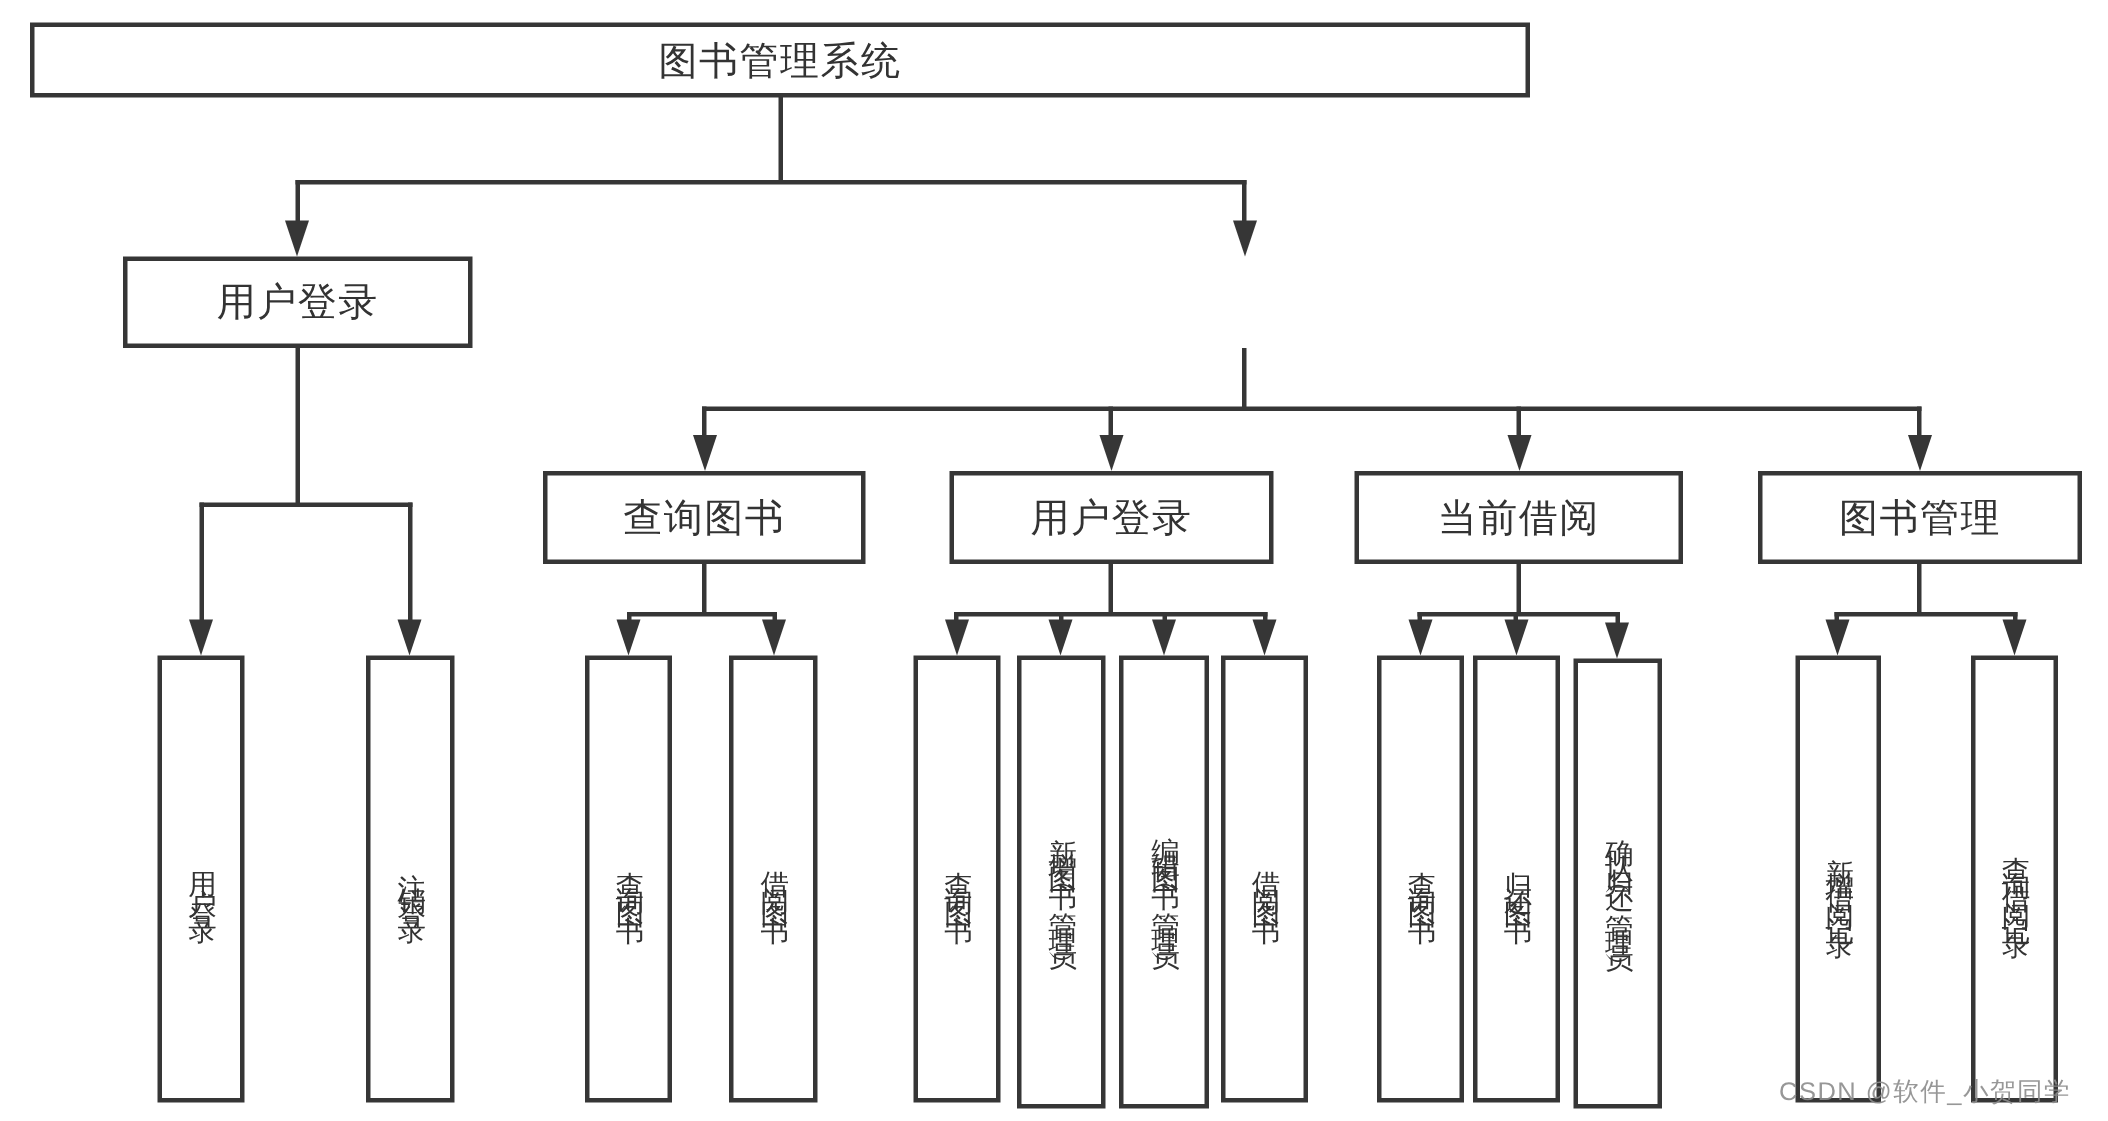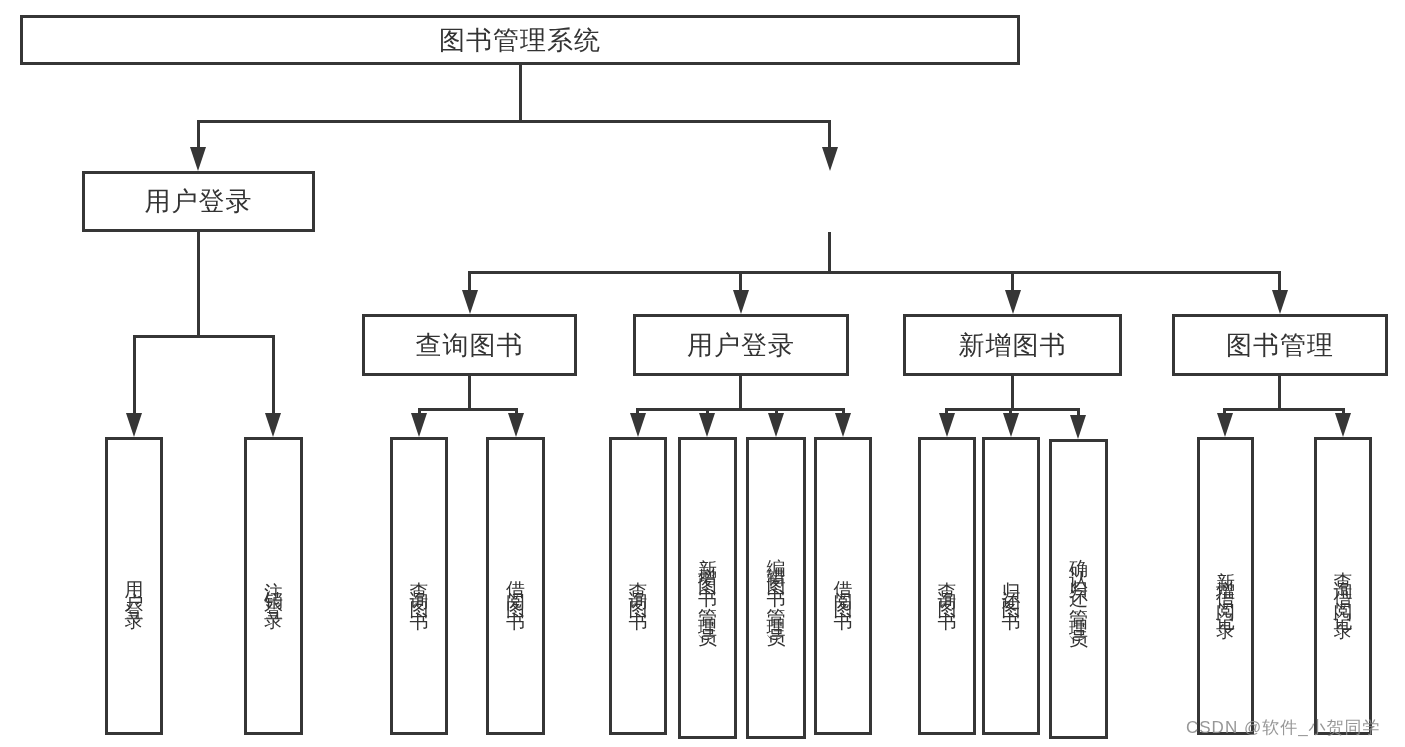--- a/index.html
+++ b/index.html
@@ -74,21 +74,21 @@
     <span class="hlabel">用户登录</span>
   </div>
 
   <div class="box" style="left:362px; top:314px; width:215px; height:62px;">
     <span class="hlabel">查询图书</span>
   </div>
   <div class="box" style="left:633px; top:314px; width:216px; height:62px;">
     <span class="hlabel">用户登录</span>
   </div>
   <div class="box" style="left:903px; top:314px; width:219px; height:62px;">
-    <span class="hlabel">新增图书</span>
+    <span class="hlabel">当前借阅</span>
   </div>
   <div class="box" style="left:1172px; top:314px; width:216px; height:62px;">
     <span class="hlabel">图书管理</span>
   </div>
 
   <div class="box" style="left:105px; top:437px; width:58px; height:298px;">
     <span class="vlabel">用户登录</span>
   </div>
   <div class="box" style="left:244px; top:437px; width:59px; height:298px;">
     <span class="vlabel">注销登录</span>

